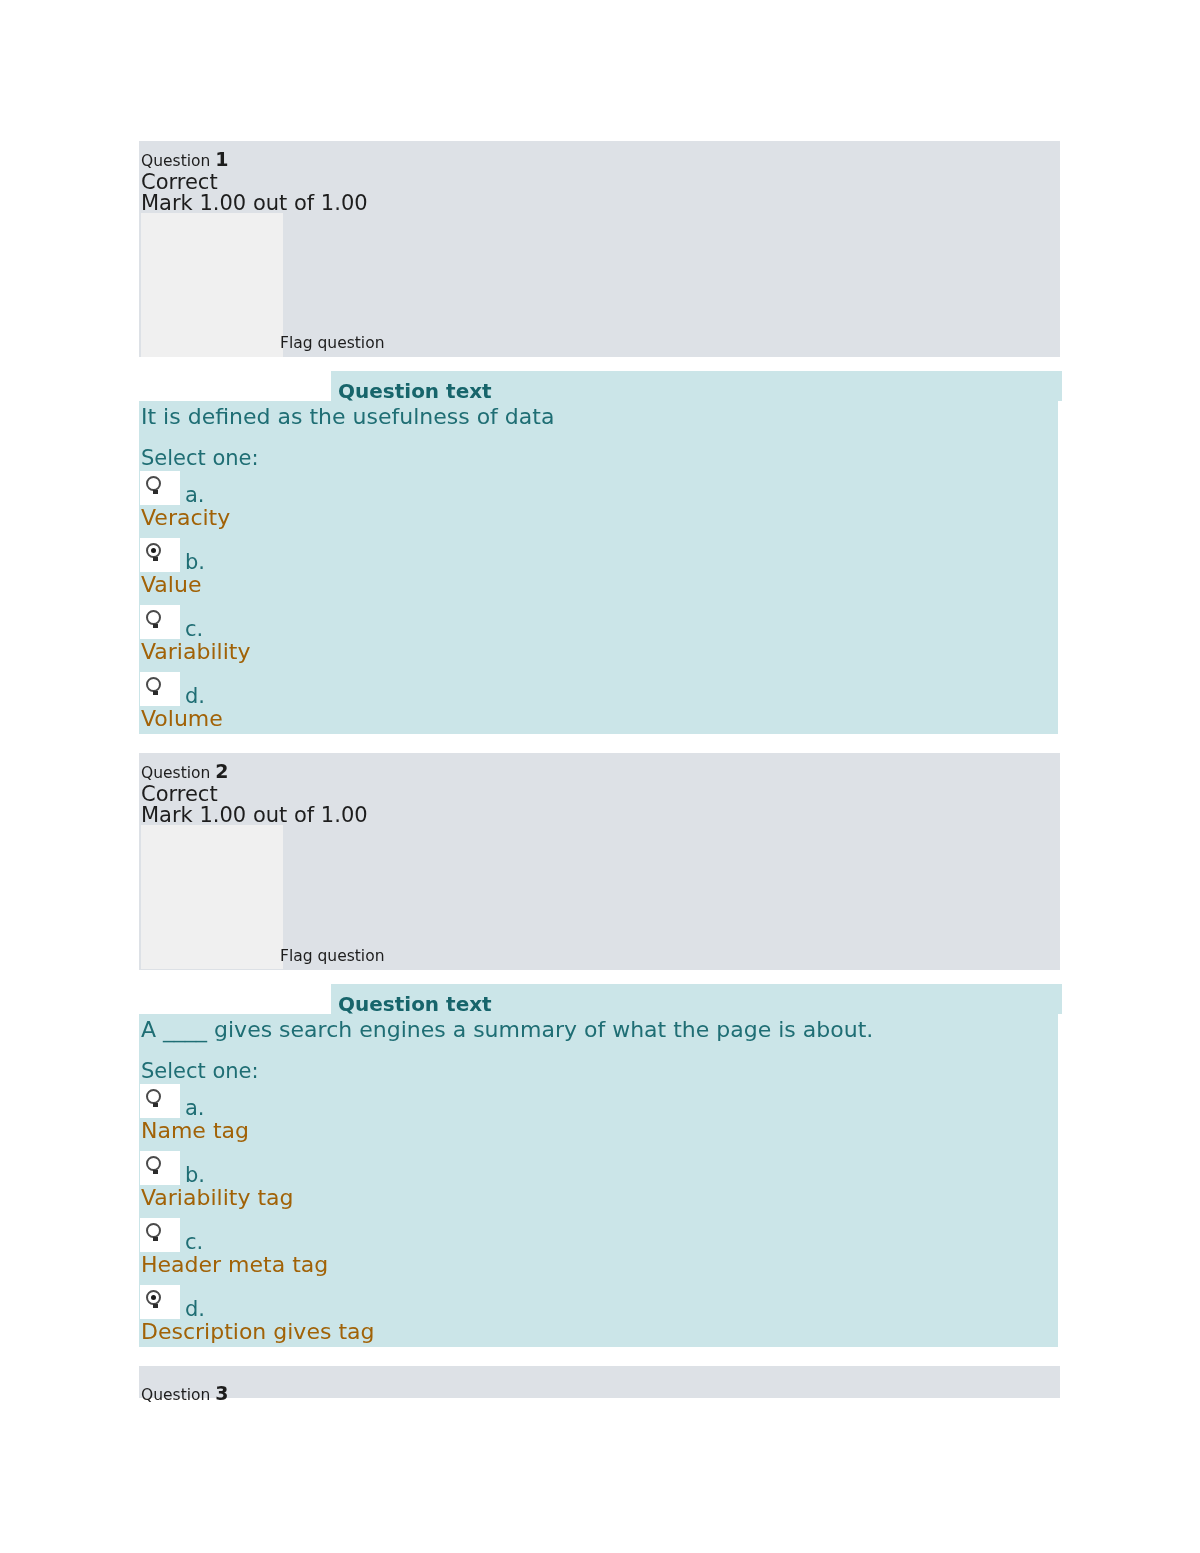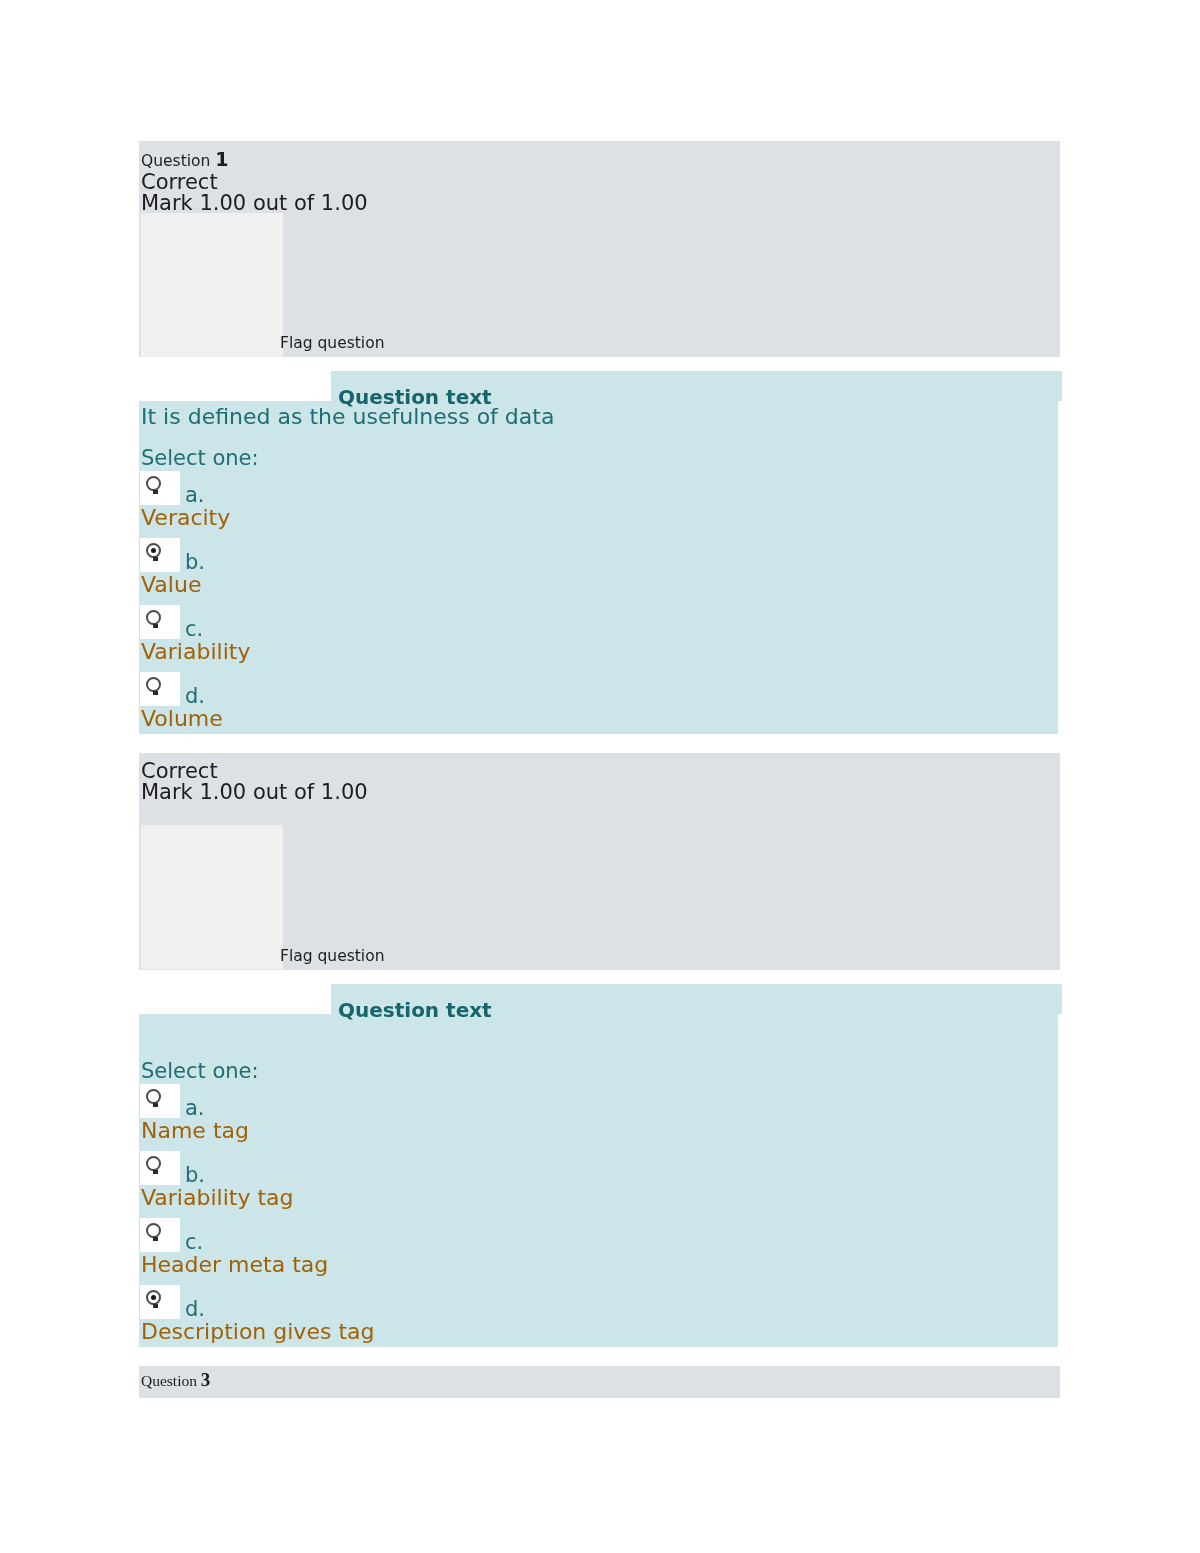--- a/index.html
+++ b/index.html
@@ -91,21 +91,21 @@
     position: absolute;
     left: 0;
     top: 0;
     width: 192px;
     height: 30px;
     background: #ffffff;
   }
   .qbody-header-label {
     position: absolute;
     left: 199px;
-    top: 14px;
+    top: 8px;
     font-size: 20px;
     font-weight: bold;
     color: #17656b;
     white-space: nowrap;
   }
   .qtext {
     position: absolute;
     left: 2px;
     top: 33px;
     font-size: 22px;
@@ -253,31 +253,36 @@
         <div class="answer-letter">d.</div>
         <div class="answer-text">Volume</div>
       </div>
 
     </div>
   </div>
 
   <div class="qinfo" style="top:753px; height:217px;">
     <div class="qinfo-inner-box"></div>
     <div class="qinfo-text">
+      <div class="qnum">
+        <span>Question</span>
+        <b>2</b>
+      </div>
       <div class="qinfo-state">Correct</div>
       <div class="qinfo-mark">Mark 1.00 out of 1.00</div>
     </div>
     <div class="flag-question">Flag question</div>
   </div>
 
   <div class="qbody" style="top:984px; height:363px;">
     <div class="qbody-header">
       <div class="qbody-header-gap"></div>
       <div class="qbody-header-label">Question text</div>
     </div>
+    <div class="qtext">A ____ gives search engines a summary of what the page is about.</div>
     <div class="select-one">Select one:</div>
 
     <div class="answers">
 
       <div class="answer">
         <div class="radio-cell">
           <span class="radio"></span>
         </div>
         <div class="answer-letter">a.</div>
         <div class="answer-text">Name tag</div>
@@ -304,21 +309,21 @@
           <span class="radio checked"></span>
         </div>
         <div class="answer-letter">d.</div>
         <div class="answer-text">Description gives tag</div>
       </div>
 
     </div>
   </div>
 
   <div class="qinfo-tail" style="top:1366px; height:32px;">
-    <div class="qinfo-text" style="padding-top:3px;font-family:Liberation Serif, serif;">
+    <div class="qinfo-text" style="padding-top:17px;">
       <div class="qnum">
         <span>Question</span>
         <b>3</b>
       </div>
     </div>
   </div>
 
 </div>
 
 </body></html>

